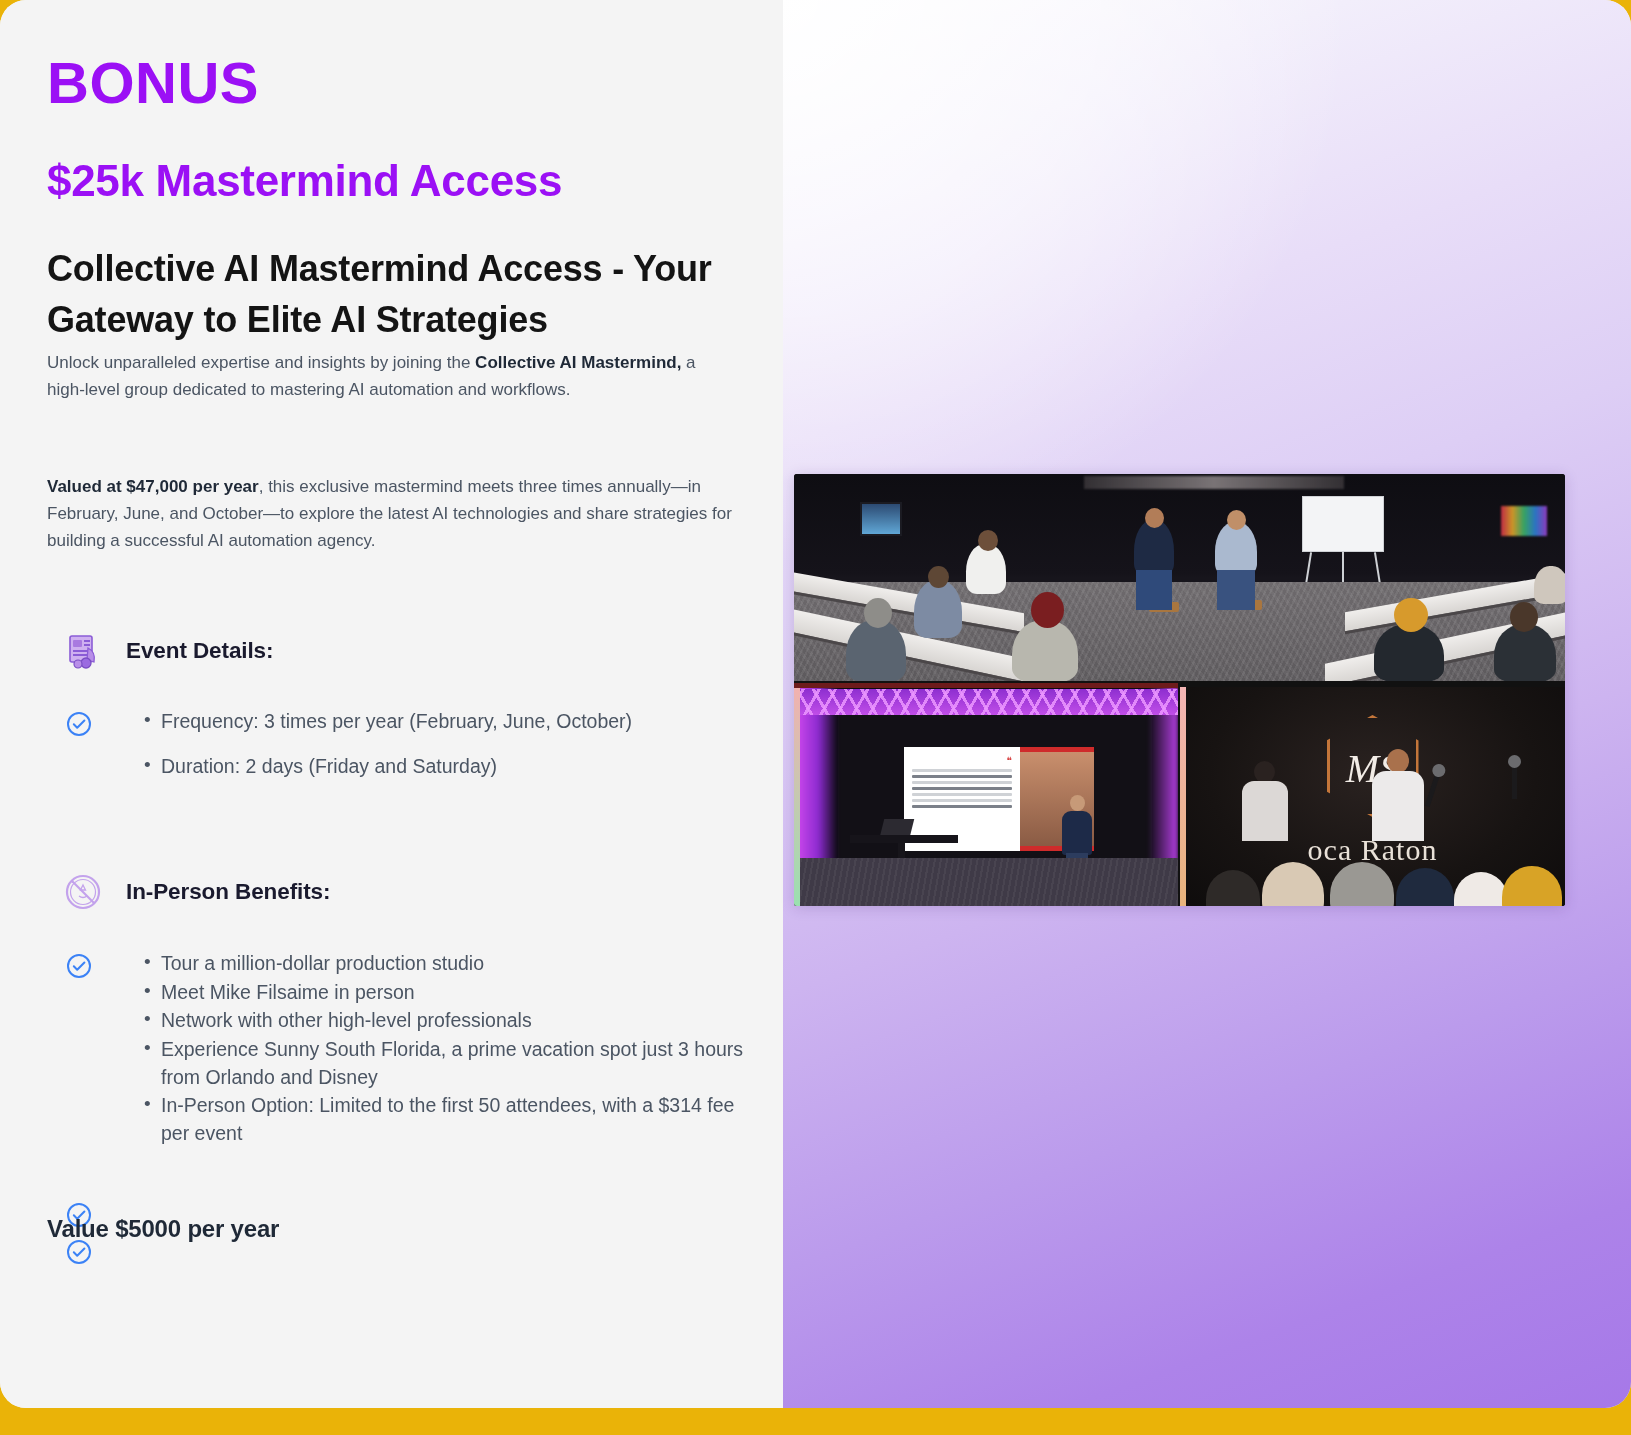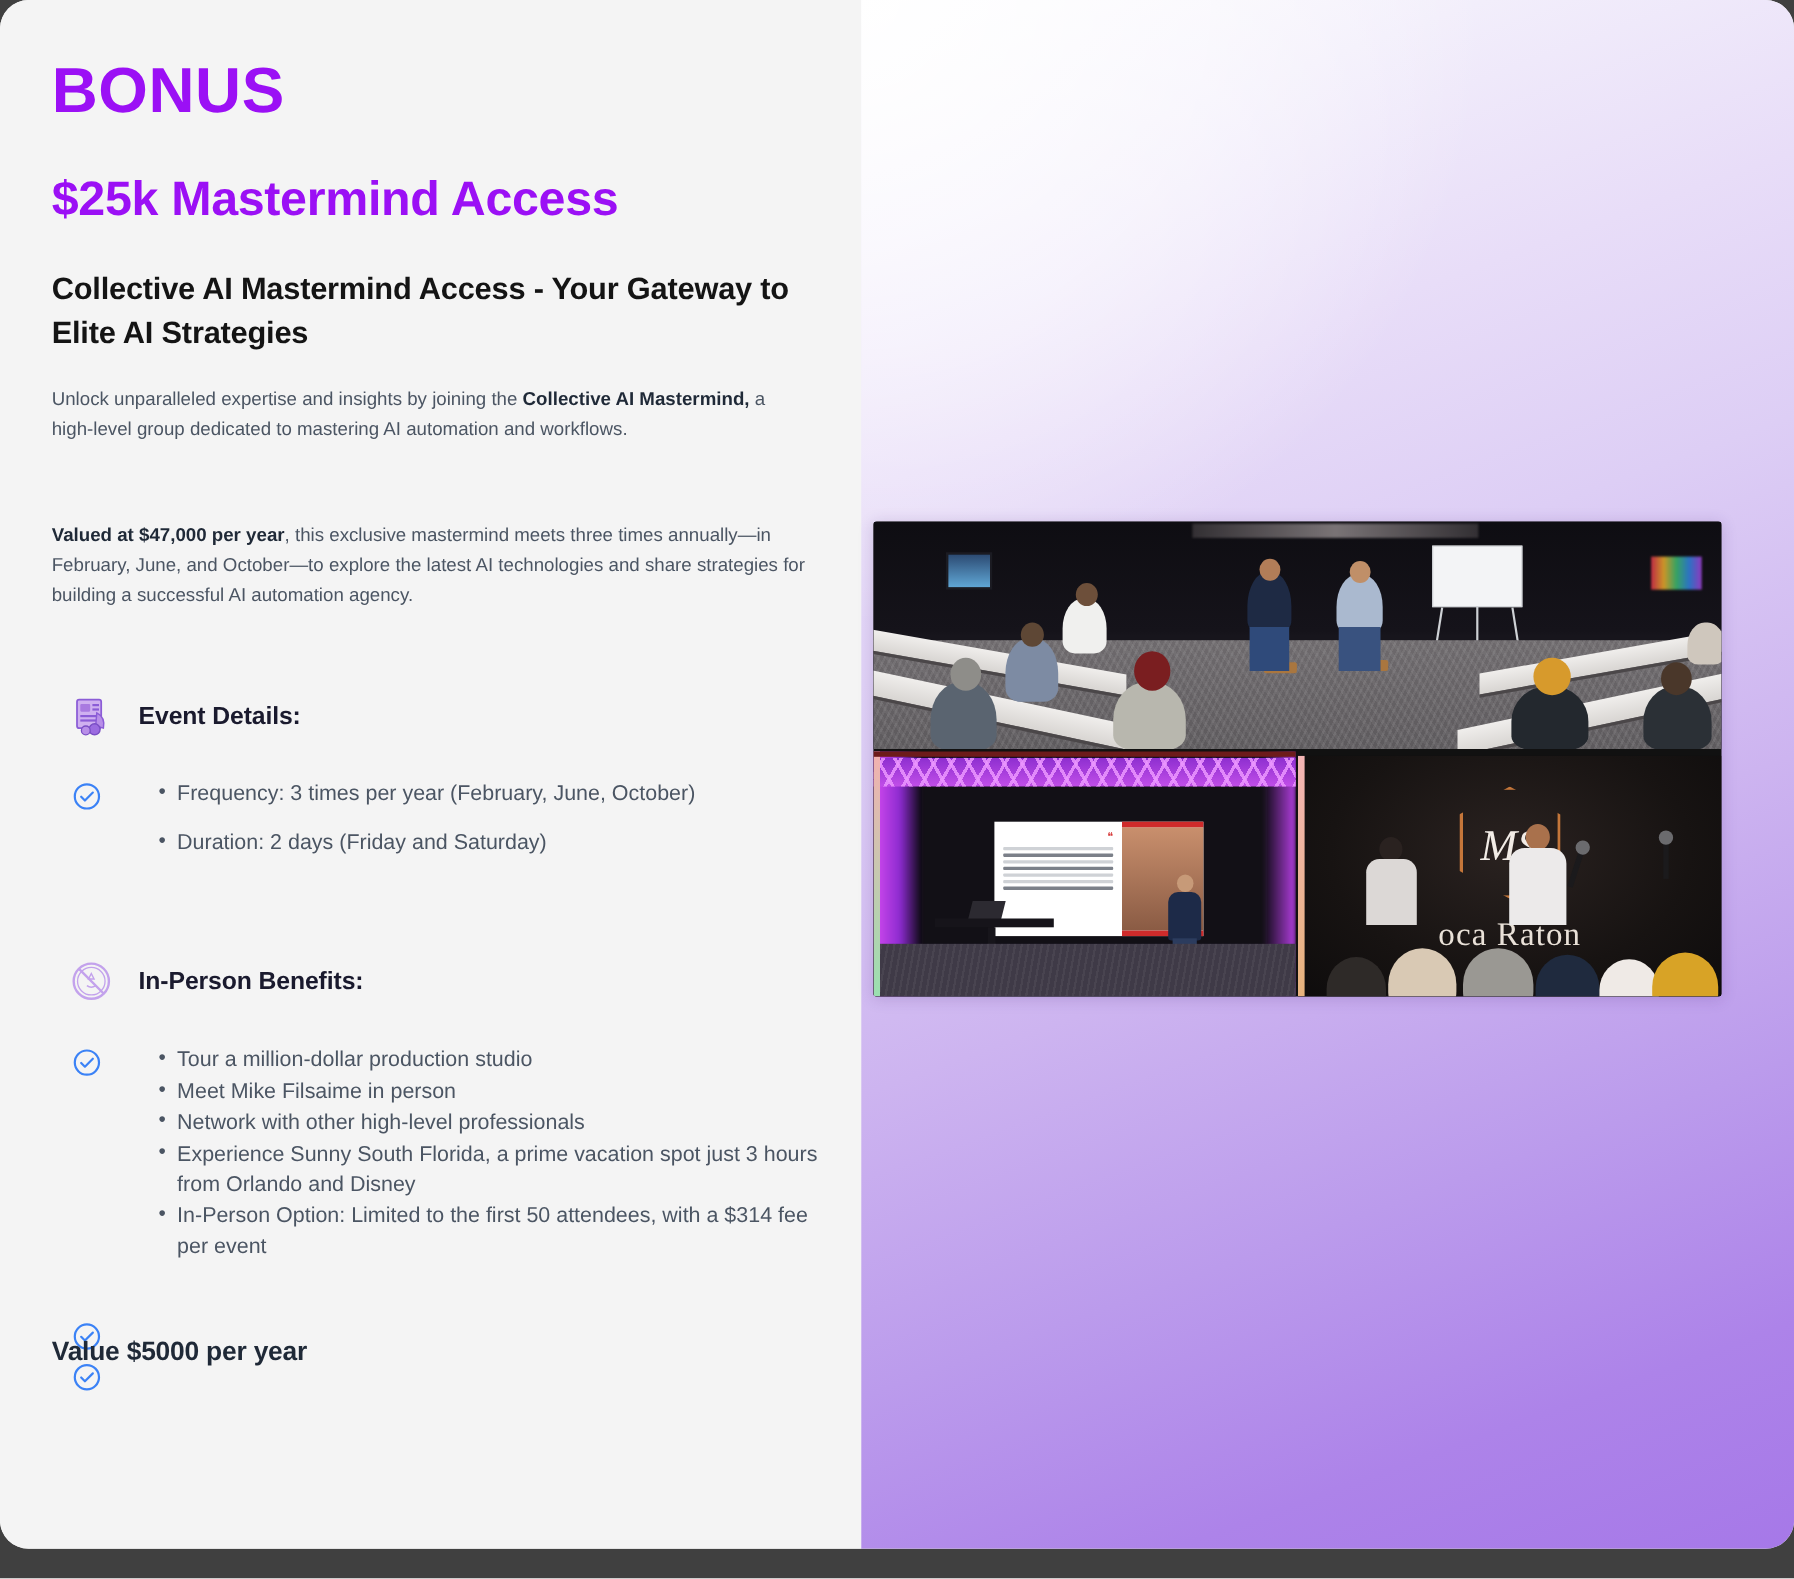--- a/index.html
+++ b/index.html
@@ -7,21 +7,21 @@
     width: 1631px;
     height: 1435px;
     background: #ffffff;
     font-family: "Liberation Sans", sans-serif;
     overflow: hidden;
   }
   .canvas {
     position: relative;
     width: 1631px;
     height: 1435px;
-    background: #404040;
+    background: #eab308;
   }
   
   .card {
     position: absolute;
     left: 0; top: 0;
     width: 1631px;
     height: 1408px;
     border-radius: 26px;
     overflow: hidden;
     background: #f4f4f4;
@@ -76,21 +76,21 @@
     font-size: 44px;
     font-weight: 800;
     color: #9b10f5;
     line-height: 1.05;
     letter-spacing: -0.3px;
   }
   .subtitle {
     position: absolute;
     left: 47px; top: 243px;
     width: 690px;
-    font-size: 28px;
+    font-size: 36px;
     font-weight: 700;
     color: #141414;
     line-height: 1.43;
     letter-spacing: -0.2px;
   }
   .para {
     position: absolute;
     left: 47px;
     width: 690px;
     font-size: 17px;

